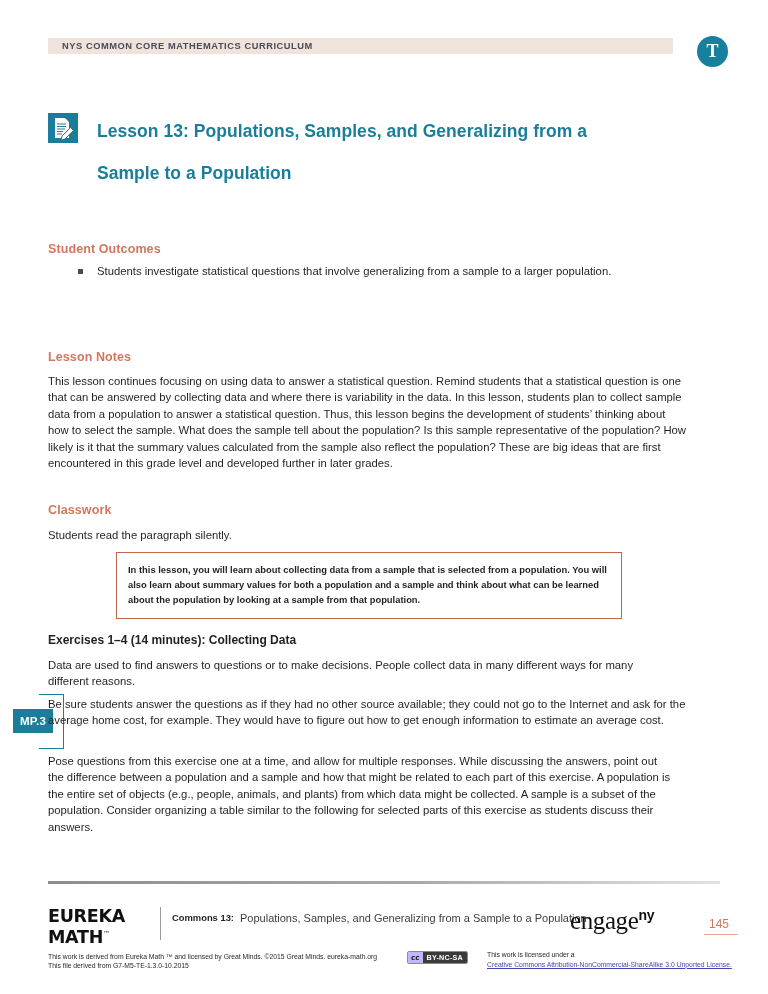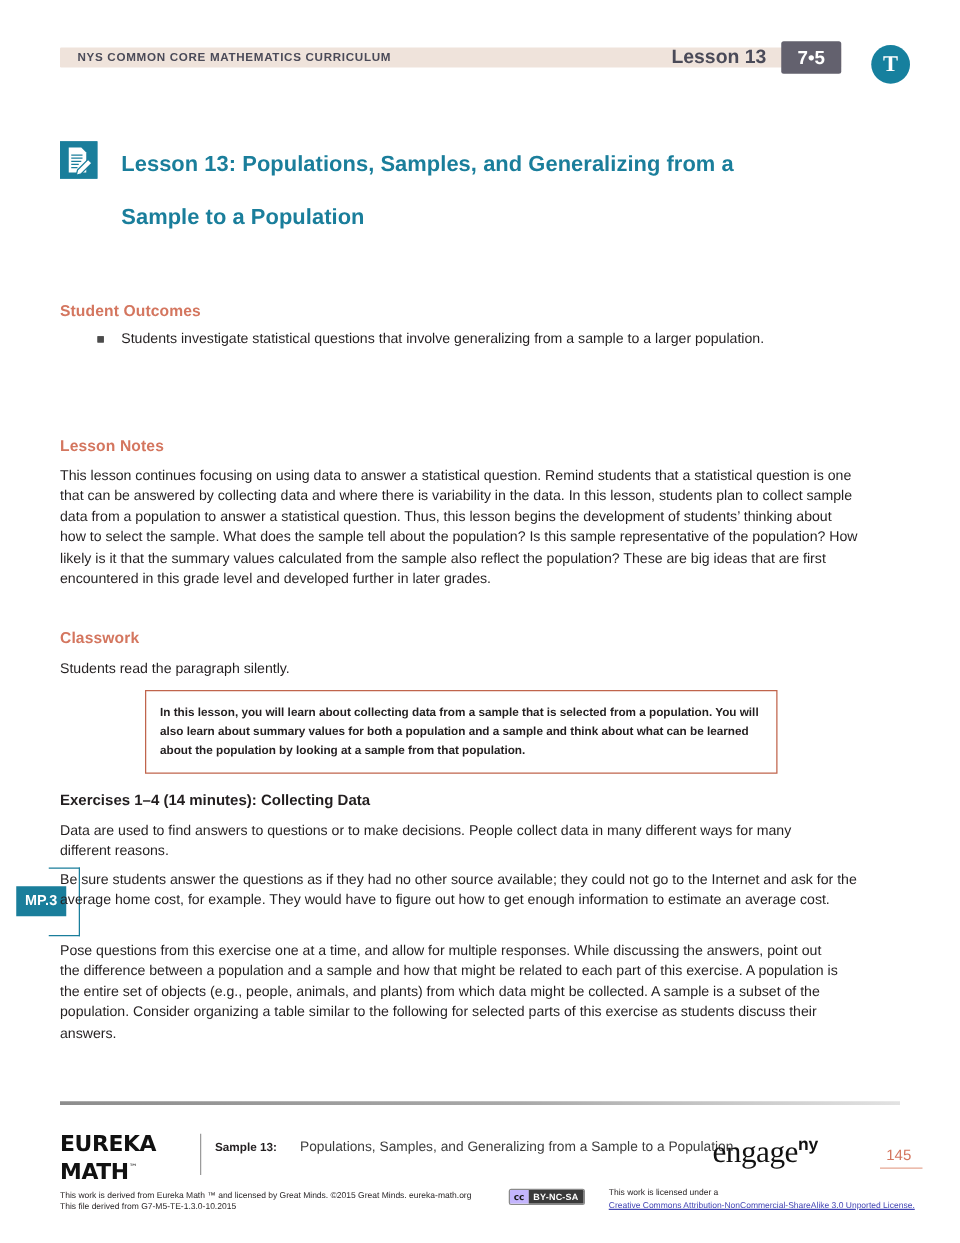--- a/index.html
+++ b/index.html
@@ -292,24 +292,20 @@
     color: #4245b4;
     text-decoration: underline;
     display: block;
   }
 </style>
 </head>
 <body>
 
 <div class="page-header">
   <span class="header-curriculum">NYS COMMON CORE MATHEMATICS CURRICULUM</span>
-  <span class="header-right">
-    <span class="header-lesson">Lesson 13</span>
-    <span class="module-badge">7•5</span>
-  </span>
 </div>
 <div class="t-circle">T</div>
 
 <div class="title-block">
   <span class="title-icon">
     <svg width="30" height="30" viewBox="0 0 30 30">
       <rect x="0" y="0" width="30" height="30" fill="#1A7E9B"></rect>
       <path d="M7 5 h10 l4 4 v16 h-14 z" fill="#ffffff"></path>
       <g stroke="#1A7E9B" stroke-width="1">
         <line x1="9" y1="11" x2="18" y2="11"></line>
@@ -353,21 +349,21 @@
 <div class="body-text" style="top:753px; width:625px;">Pose questions from this exercise one at a time, and allow for multiple responses.  While discussing the answers, point out the difference between a population and a sample and how that might be related to each part of this exercise. A population is the entire set of objects (e.g., people, animals, and plants) from which data might be collected.  A sample is a subset of the population.  Consider organizing a table similar to the following for selected parts of this exercise as students discuss their answers.</div>
 
 <div class="footer-rule"></div>
 
 <div class="eureka-logo">
   <div>EUREKA</div>
   <div><span>MATH</span><span class="tm">™</span></div>
 </div>
 
 <div class="footer-divider"></div>
-<div class="footer-lesson-label">Sample 13:</div>
+<div class="footer-lesson-label">Commons 13:</div>
 <div class="footer-lesson-title">Populations, Samples, and Generalizing from a Sample to a Population</div>
 
 <div class="engage-logo"><span>engage</span><span class="ny">ny</span></div>
 
 <div class="page-number">145</div>
 <div class="page-number-rule"></div>
 
 <div class="derived-text">
   <div>This work is derived from Eureka Math ™ and licensed by Great Minds. ©2015 Great Minds. eureka-math.org</div>
   <div>This file derived from G7-M5-TE-1.3.0-10.2015</div>

